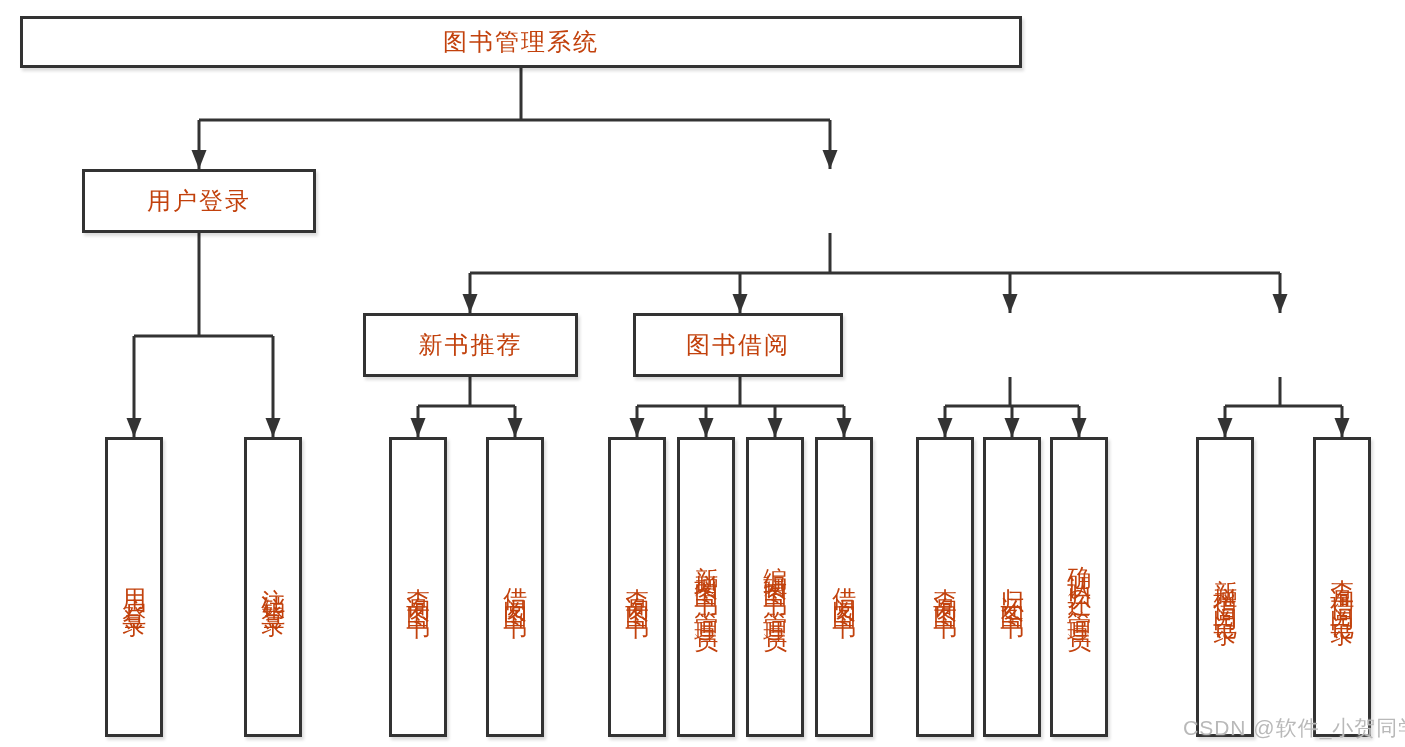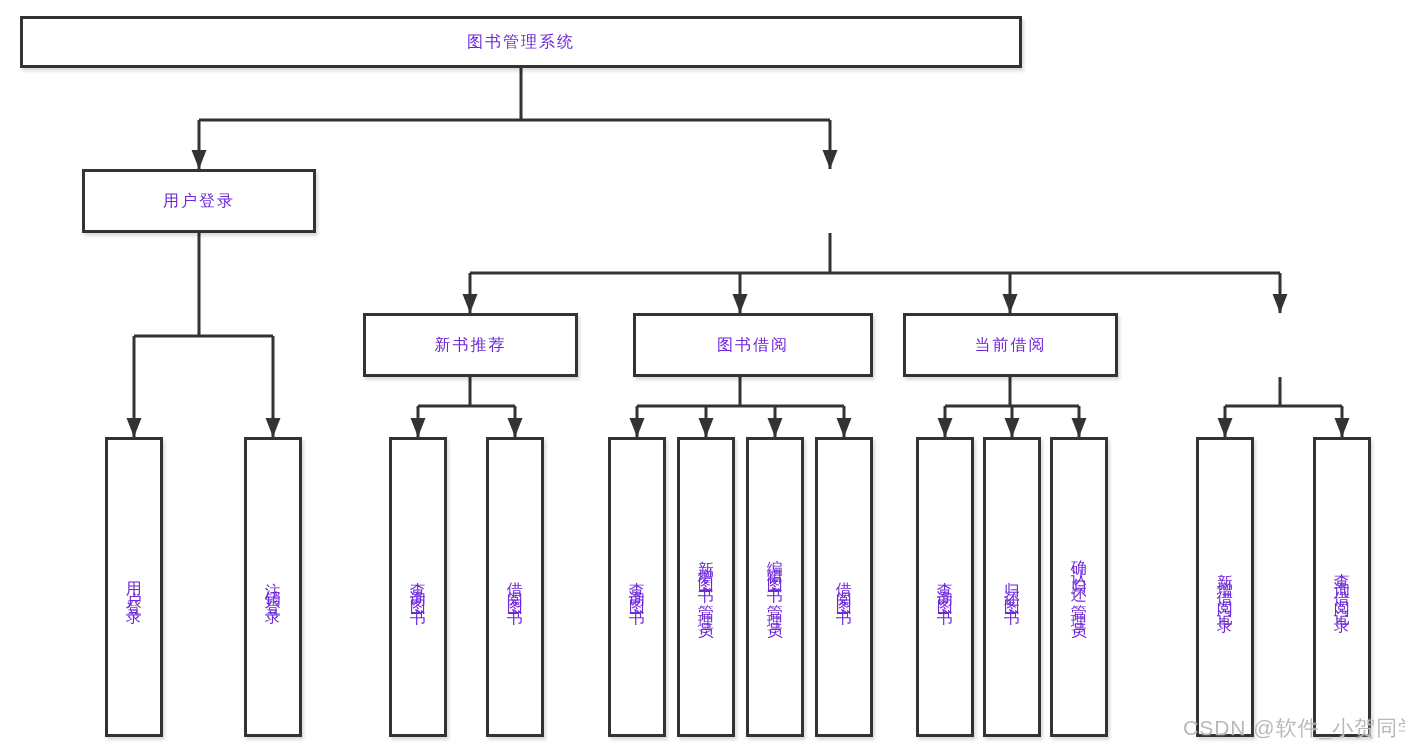--- a/index.html
+++ b/index.html
@@ -31,22 +31,22 @@
   }
   .node {
     position: absolute;
     box-sizing: border-box;
     background: #ffffff;
     border: 3px solid #333333;
     box-shadow: 2px 3px 3px rgba(0,0,0,0.14);
     display: flex;
     align-items: center;
     justify-content: center;
-    color: #6d28d9;
-    font-size: 16px;
+    color: #c2410c;
+    font-size: 24px;
     z-index: 2;
   }
   .node.h span {
     letter-spacing: 2px;
     white-space: nowrap;
   }
   .node.v span {
     writing-mode: vertical-rl;
     text-orientation: mixed;
     letter-spacing: 9px;
@@ -104,25 +104,22 @@
     <span>图书管理系统</span>
   </div>
 
   <div class="node h" style="left:82px; top:169px; width:234px; height:64px;">
     <span>用户登录</span>
   </div>
 
   <div class="node h" style="left:363px; top:313px; width:215px; height:64px;text-align:center;">
     <span>新书推荐</span>
   </div>
-  <div class="node h" style="left:633px; top:313px; width:240px; height:64px;text-align:right;">
+  <div class="node h" style="left:633px; top:313px; width:210px; height:64px;text-align:right;">
     <span>图书借阅</span>
-  </div>
-  <div class="node h" style="left:903px; top:313px; width:215px; height:64px;">
-    <span>当前借阅</span>
   </div>
 
   <div class="node v" style="left:105px; top:437px; width:58px; height:300px;">
     <span>用户登录</span>
   </div>
   <div class="node v" style="left:244px; top:437px; width:58px; height:300px;">
     <span>注销登录</span>
   </div>
 
   <div class="node v" style="left:389px; top:437px; width:58px; height:300px;">

